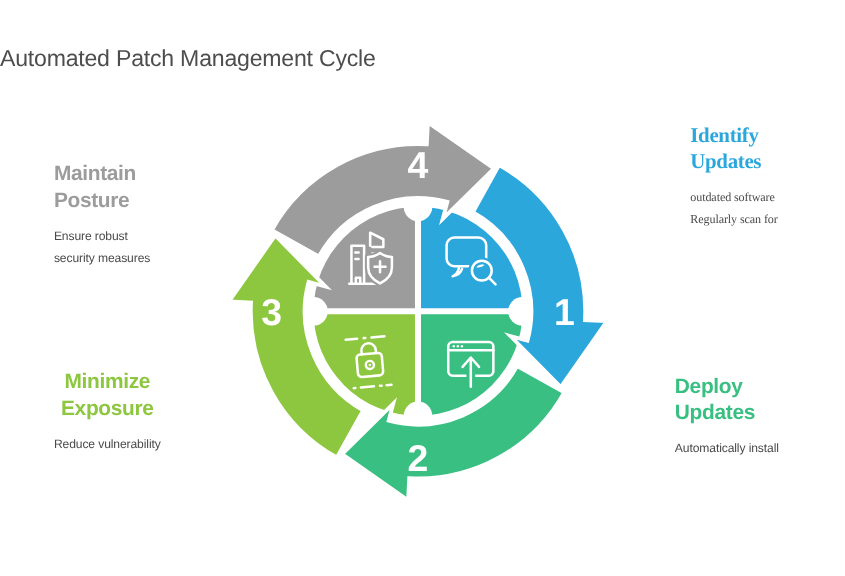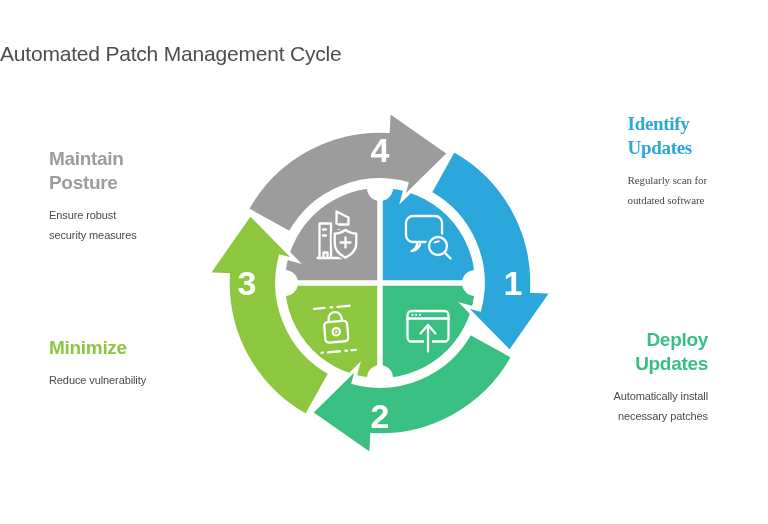--- a/index.html
+++ b/index.html
@@ -13,22 +13,22 @@
     position:absolute;left:0;right:0;top:42px;margin:0;
     text-align:left;font-size:21px;font-weight:400;
     letter-spacing:-0.2px;color:var(--title-color,#4d4d4d);
   }
   #cycle-svg{position:absolute;left:0;top:0;}
   .block{position:absolute;}
   .heading{font-size:19px;font-weight:700;line-height:24px;letter-spacing:-0.3px;}
   .desc{font-size:11px;line-height:20px;margin-top:10px;letter-spacing:-0.1px;color:var(--desc-color,#4a4a4a);}
   .tl{left:49px;top:112px;margin-top:35px;}
   .tr{right:61px;top:112px;font-family:Liberation Serif, serif;}
-  .bl{left:49px;top:336px;}
-  .br{right:60px;top:328px;text-align:right;margin-left:36px;}
+  .bl{left:49px;top:336px;text-align:center;}
+  .br{right:60px;top:340px;text-align:left;margin-left:36px;}
   .tl .heading{color:var(--c-step4,#9c9c9c);}
   .tr .heading{color:var(--c-step1,#2ba7dc);}
   .bl .heading{color:var(--c-step3,#8dc63f);}
   .br .heading{color:var(--c-step2,#38bf81);}
   
   .icon path,.icon rect,.icon circle{
     fill:none;stroke:#fff;stroke-width:2.3;
     stroke-linecap:round;stroke-linejoin:round;
   }
   .icon .halo-1{stroke:var(--c-step1);stroke-width:6.5;}
@@ -122,38 +122,38 @@
       <div>security measures</div>
     </div>
   </div>
 
   <div class="block tr">
     <div class="heading">
       <div>Identify</div>
       <div>Updates</div>
     </div>
     <div class="desc">
+      <div>outdated software</div>
       <div>Regularly scan for</div>
-      <div>outdated software</div>
     </div>
   </div>
 
   <div class="block bl">
     <div class="heading">
       <div>Minimize</div>
+      <div>Exposure</div>
     </div>
     <div class="desc">
       <div>Reduce vulnerability</div>
     </div>
   </div>
 
   <div class="block br">
     <div class="heading">
       <div>Deploy</div>
       <div>Updates</div>
     </div>
     <div class="desc">
       <div>Automatically install</div>
-      <div>necessary patches</div>
     </div>
   </div>
 
 </div>
 
 </body></html>

